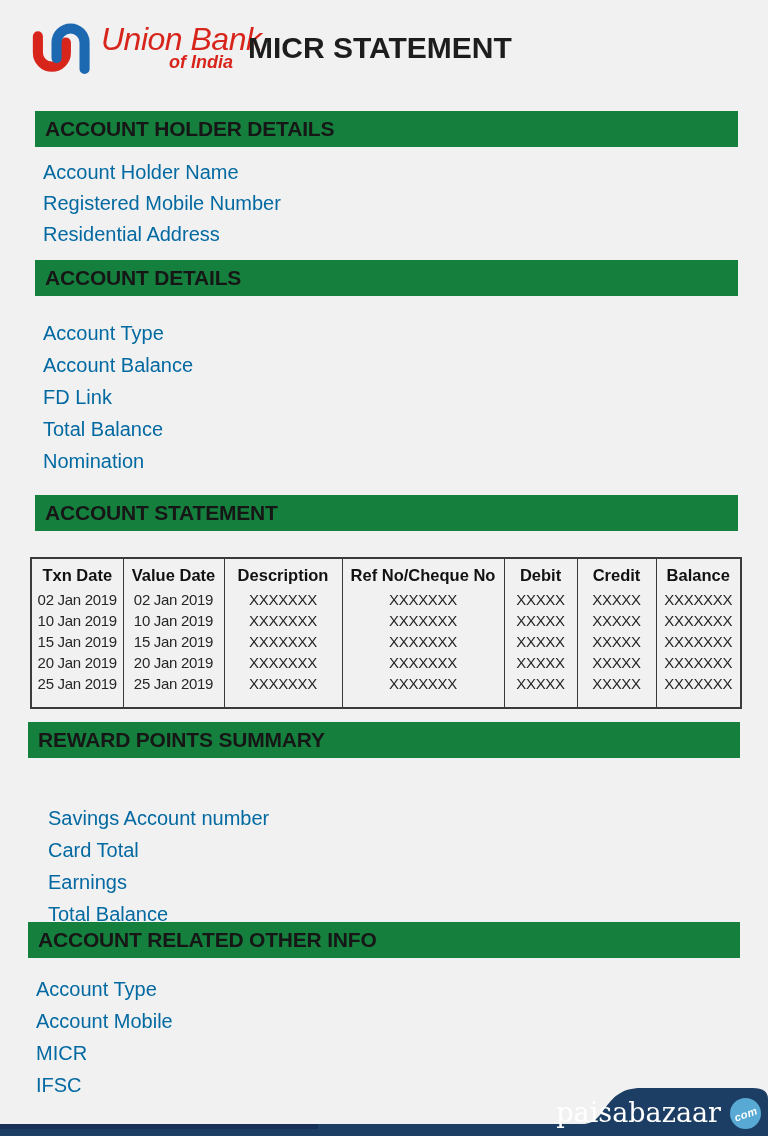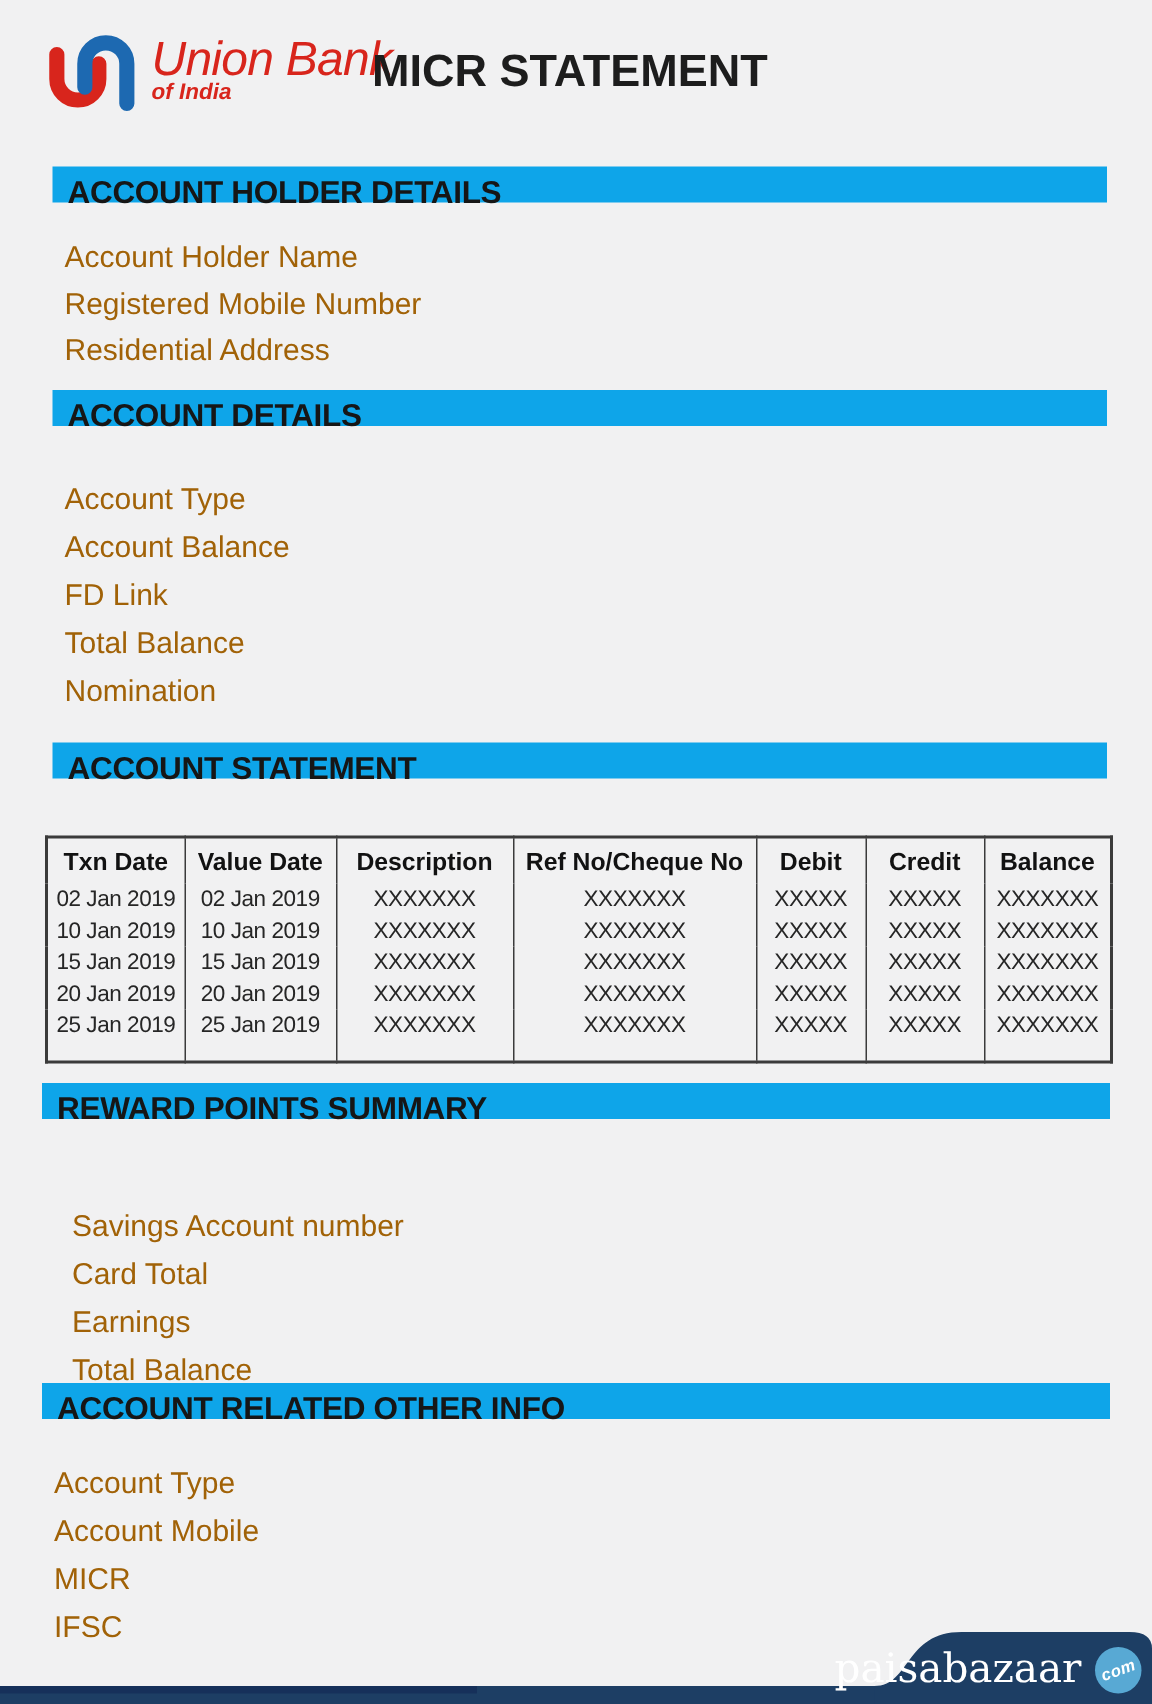--- a/index.html
+++ b/index.html
@@ -7,37 +7,37 @@
   body { font-family:"Liberation Sans", sans-serif; background:#e9e9e9; }
   .page {
     position:relative; width:768px; height:1136px; overflow:hidden;
     background:#f1f1f2;
   }
 
   
   .logo-icon { position:absolute; left:27px; top:11px; }
   .wordmark { position:absolute; left:101px; top:24px; width:134px; color:#d8251c; }
   .bank-name { font-style:italic; font-weight:400; font-size:32px; letter-spacing:-0.5px; line-height:30px; white-space:nowrap; }
-  .bank-sub  { font-style:italic; font-weight:700; font-size:15px; text-align:left; line-height:16px; padding-right:2px; }
+  .bank-sub  { font-style:italic; font-weight:700; font-size:18px; text-align:right; line-height:16px; padding-right:2px; }
   .doc-title { position:absolute; left:248px; top:31px; font-weight:700; font-size:30px; color:#1d1d1d; letter-spacing:0; white-space:nowrap; }
 
   
   .bar {
-    position:absolute; height:24px; background:#0ea5e9;
+    position:absolute; height:36px; background:#15803d;
     font-weight:700; font-size:21px; letter-spacing:-0.2px; color:#161616;
     line-height:36px; padding-left:10px; white-space:nowrap;
   }
   .bar-1 { left:35px; top:111px; width:703px; }
   .bar-2 { left:35px; top:260px; width:703px; }
   .bar-3 { left:35px; top:495px; width:703px; }
   .bar-4 { left:28px; top:722px; width:712px; }
   .bar-5 { left:28px; top:922px; width:712px; }
 
   
-  .items { position:absolute; list-style:none; font-size:20px; color:#a16207; }
+  .items { position:absolute; list-style:none; font-size:20px; color:#0369a1; }
   .items li { line-height:32px; white-space:nowrap; }
   .items-1 { left:43px; top:157px; }
   .items-1 li { line-height:31px; }
   .items-2 { left:43px; top:317px; }
   .items-4 { left:48px; top:773px;margin-top:29px; }
   .items-5 { left:36px; top:973px; }
 
   
   .stmt-table {
     position:absolute; left:30px; top:557px; width:710px;

